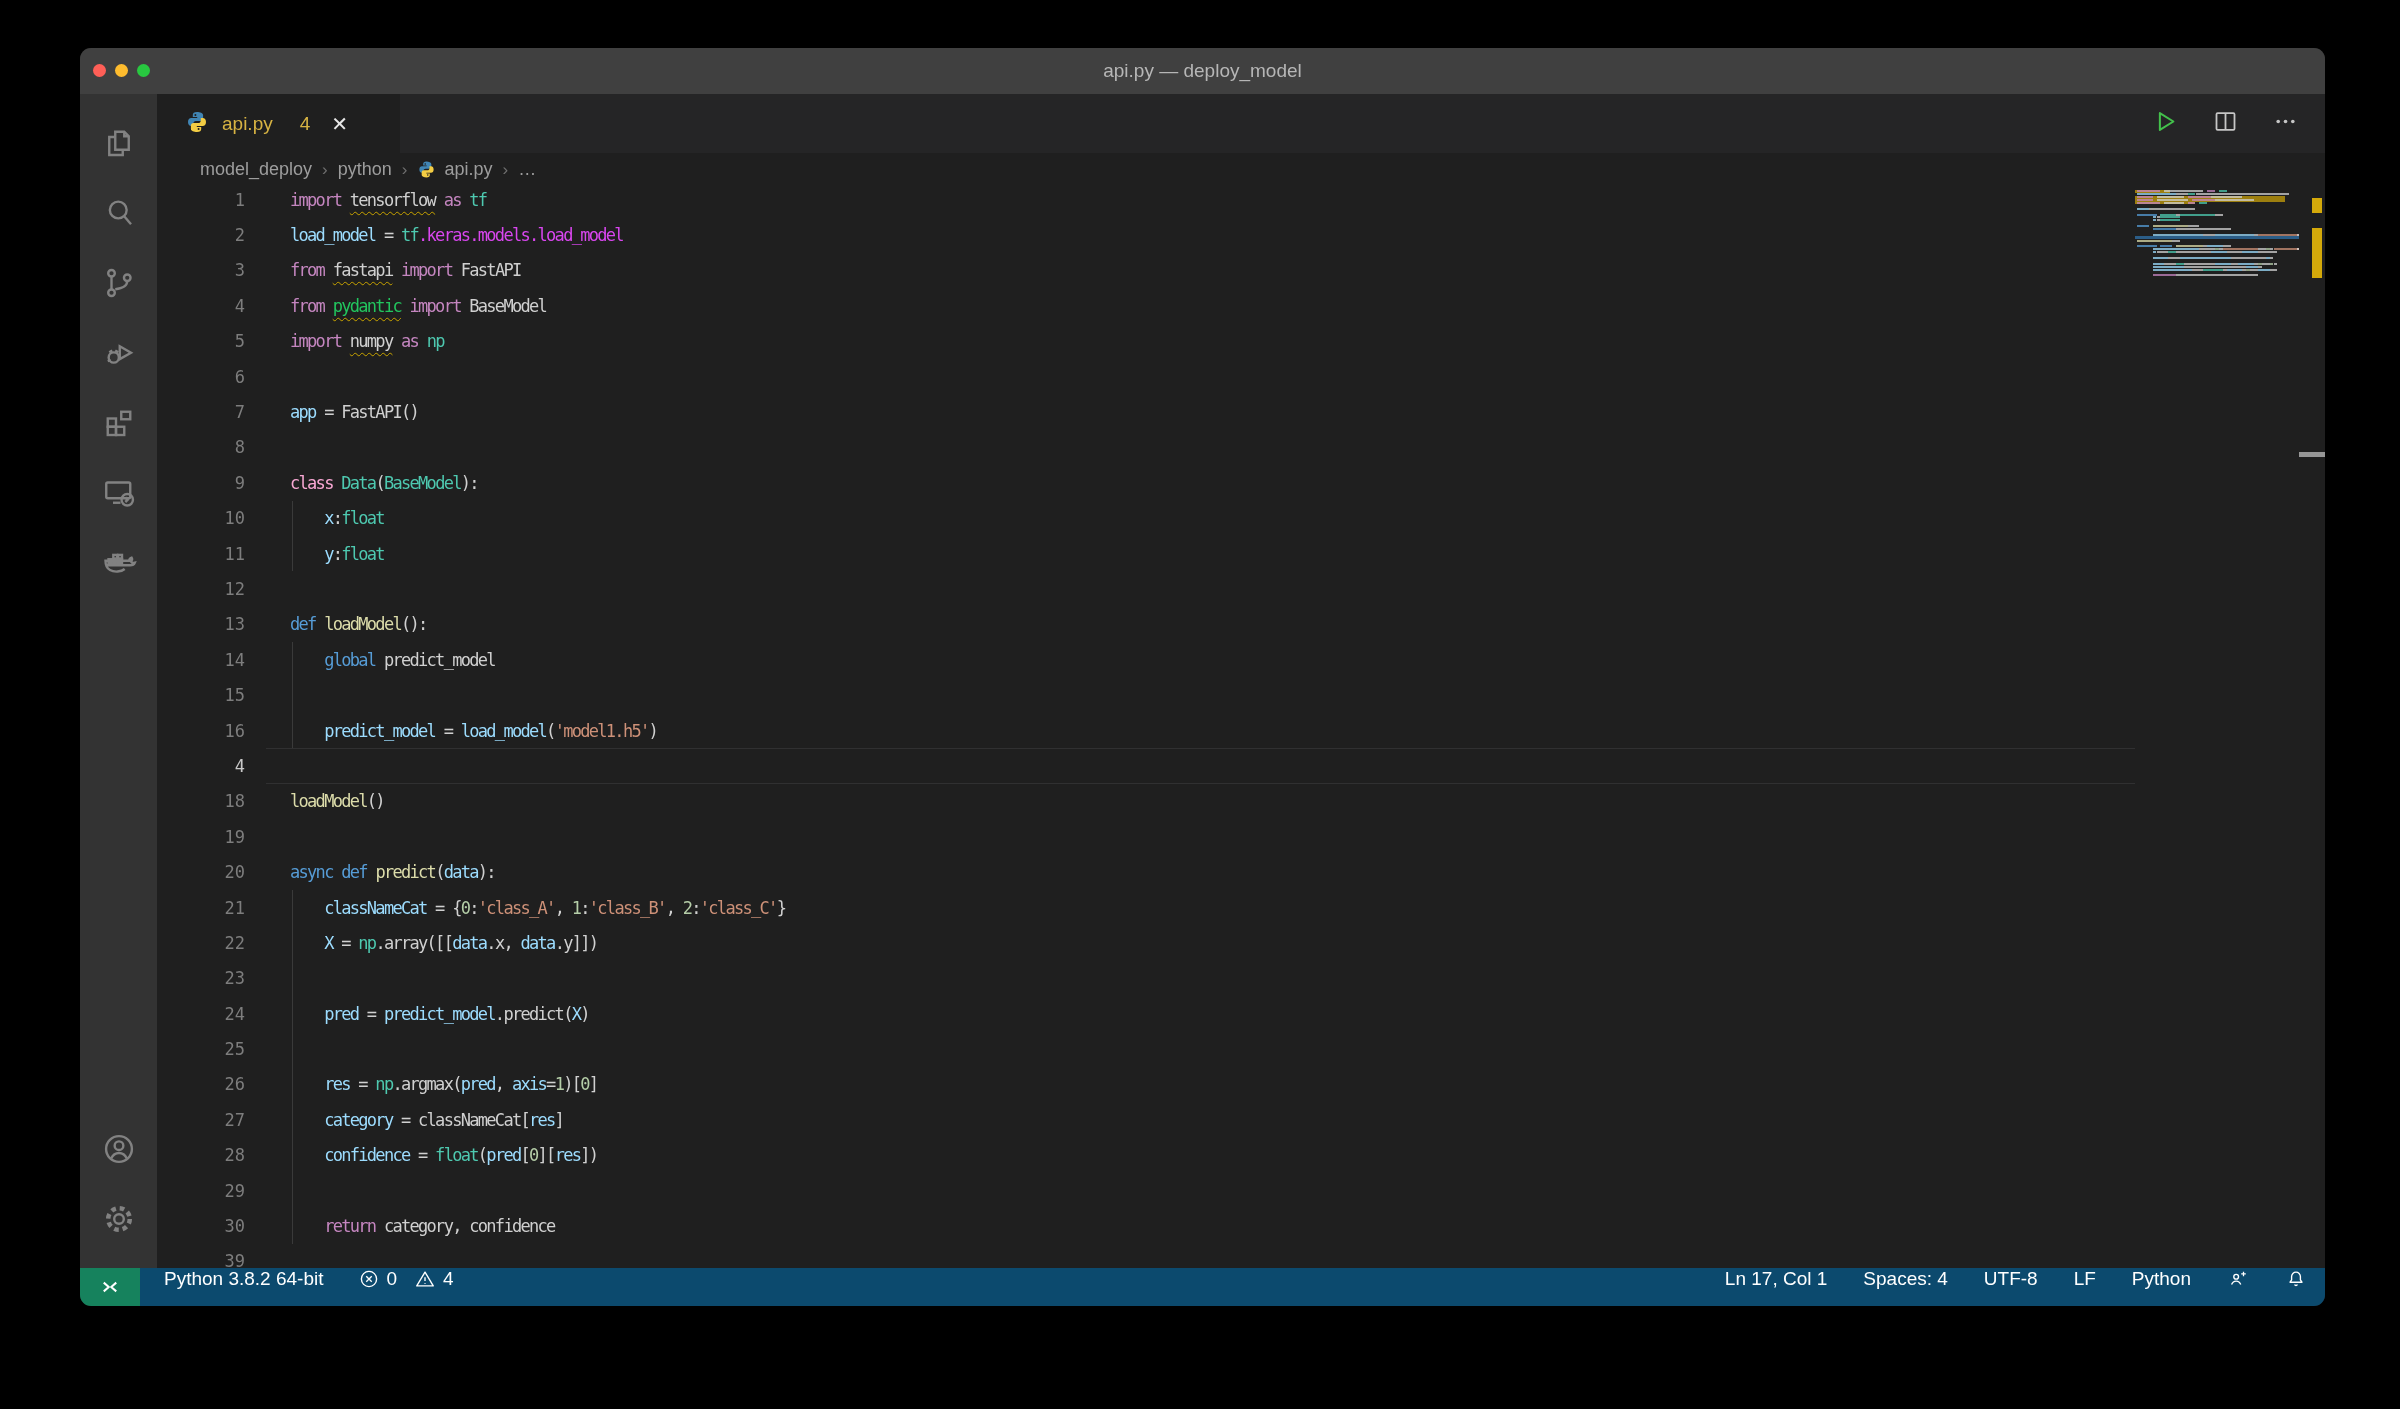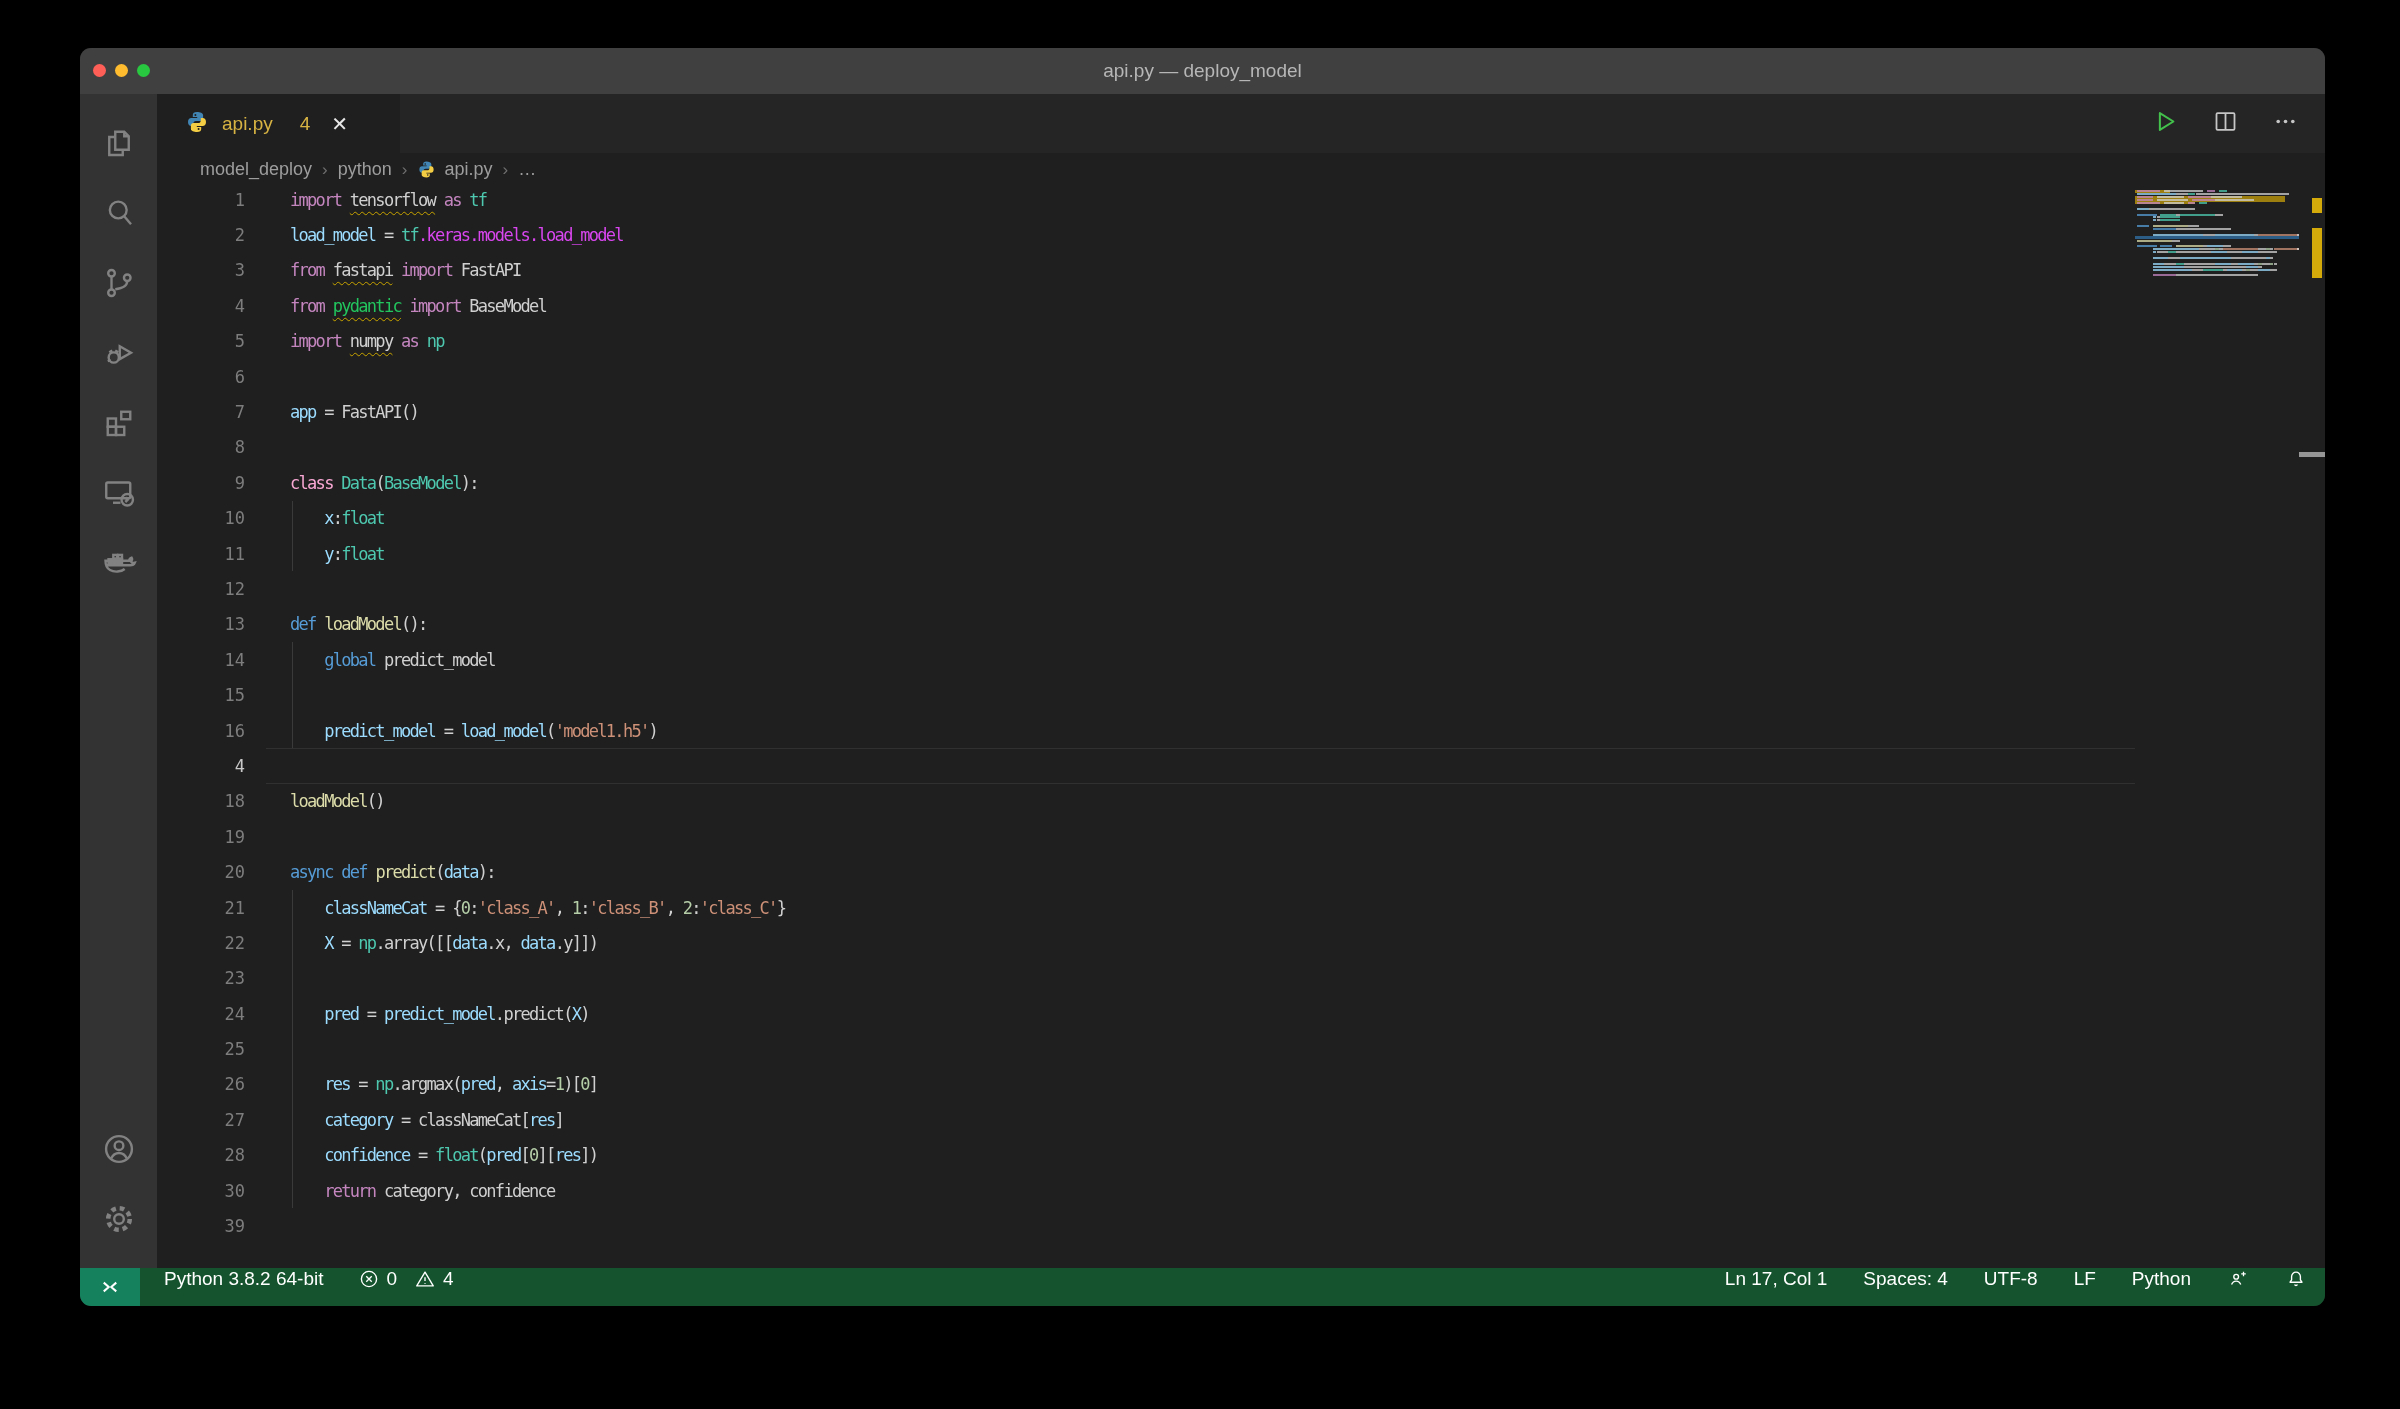--- a/index.html
+++ b/index.html
@@ -69,21 +69,21 @@
   .mm-bar { position:absolute; top:.4px; height:2px; }
   .mm-warn { position:absolute; top:0; height:2.9px; left:0; background:#a8880e; opacity:.92; }
   .mm-cur { position:absolute; left:0; width:164px; height:2.4px; background:#2b5d87; }
   .mm-ruler { position:absolute; right:0; top:0; width:26px; height:100%; }
   .mm-mark { position:absolute; right:3px; width:10px; background:#d4a90a; }
   .mm-graybar { position:absolute; right:0; width:26px; height:5px; background:#969696; }
 
   
   .statusbar { flex:0 0 34px; display:flex; align-items:stretch; font-size:19px; color:#fff; }
   .sb-remote { flex:0 0 60px; background:#16825d; display:flex; align-items:center; justify-content:center; }
-  .sb-rest { flex:1; background:#14532d; display:flex; align-items:center; padding:0 18px 16px 24px; }
+  .sb-rest { flex:1; background:#0c4a6e; display:flex; align-items:center; padding:0 18px 16px 24px; }
   .sb-item { display:flex; align-items:center; gap:7px; }
   .sb-left { display:flex; align-items:center; gap:34px; }
   .sb-right { margin-left:auto; display:flex; align-items:center; gap:36px; }
   .sb-right svg, .sb-left svg { width:22px; height:22px; stroke:#fff; fill:none; stroke-width:1.5; }
 </style>
 </head>
 <body>
 
 <div class="window">
 
@@ -332,20 +332,24 @@
               <div class="gut">26</div>
               <div class="ctext"><span style="color: rgb(208, 208, 208);">    </span><span style="color: rgb(156, 220, 254);">res</span><span style="color: rgb(208, 208, 208);"> = </span><span style="color: rgb(78, 201, 176);">np</span><span style="color: rgb(208, 208, 208);">.argmax(</span><span style="color: rgb(156, 220, 254);">pred</span><span style="color: rgb(208, 208, 208);">, </span><span style="color: rgb(156, 220, 254);">axis</span><span style="color: rgb(208, 208, 208);">=</span><span style="color: rgb(181, 206, 168);">1</span><span style="color: rgb(208, 208, 208);">)[</span><span style="color: rgb(181, 206, 168);">0</span><span style="color: rgb(208, 208, 208);">]</span></div>
             </div>
             <div class="crow guide">
               <div class="gut">27</div>
               <div class="ctext"><span style="color: rgb(208, 208, 208);">    </span><span style="color: rgb(156, 220, 254);">category</span><span style="color: rgb(208, 208, 208);"> = classNameCat[</span><span style="color: rgb(156, 220, 254);">res</span><span style="color: rgb(208, 208, 208);">]</span></div>
             </div>
             <div class="crow guide">
               <div class="gut">28</div>
               <div class="ctext"><span style="color: rgb(208, 208, 208);">    </span><span style="color: rgb(156, 220, 254);">confidence</span><span style="color: rgb(208, 208, 208);"> = </span><span style="color: rgb(78, 201, 176);">float</span><span style="color: rgb(208, 208, 208);">(</span><span style="color: rgb(156, 220, 254);">pred</span><span style="color: rgb(208, 208, 208);">[</span><span style="color: rgb(181, 206, 168);">0</span><span style="color: rgb(208, 208, 208);">][</span><span style="color: rgb(156, 220, 254);">res</span><span style="color: rgb(208, 208, 208);">])</span></div>
+            </div>
+            <div class="crow guide">
+              <div class="gut">29</div>
+              <div class="ctext"></div>
             </div>
             <div class="crow guide">
               <div class="gut">30</div>
               <div class="ctext"><span style="color: rgb(208, 208, 208);">    </span><span style="color: rgb(197, 134, 192);">return</span><span style="color: rgb(208, 208, 208);"> category, confidence</span></div>
             </div>
             <div class="crow">
               <div class="gut">39</div>
               <div class="ctext"></div>
             </div>
           </div>

